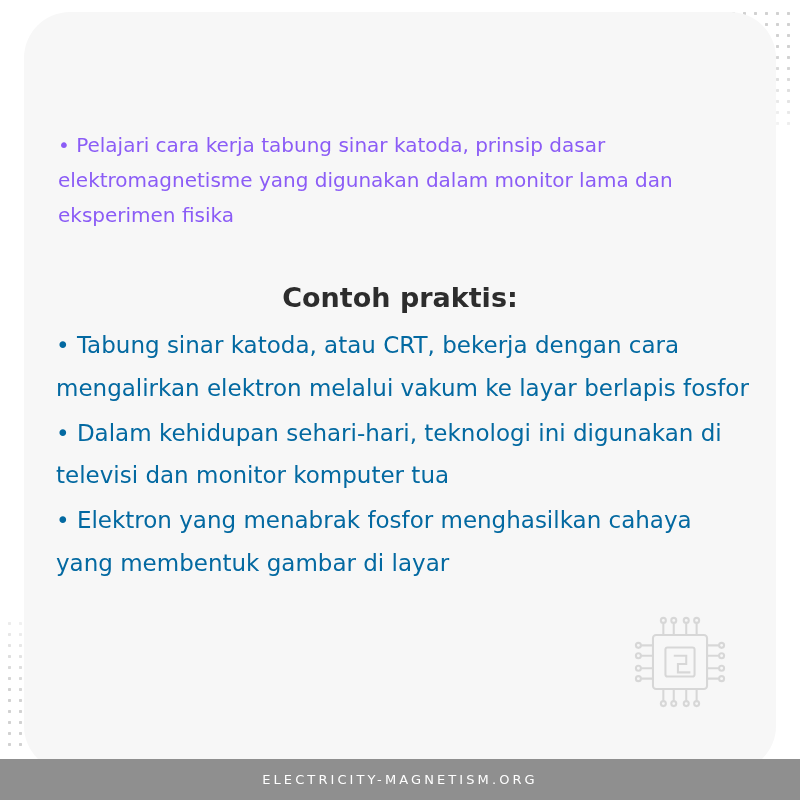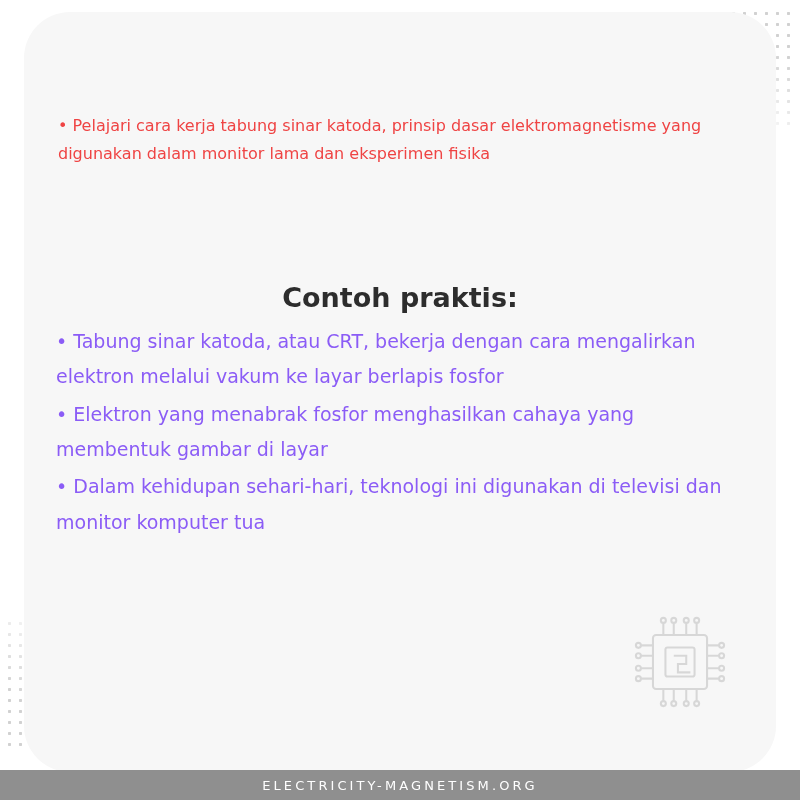--- a/index.html
+++ b/index.html
@@ -61,60 +61,60 @@
     text-align: center;
     font-size: 31px;
     color: #2b2b2b;
     font-weight: normal;
     letter-spacing: 0.1px;
   }
   .intro {
     position: absolute;
     left: 34px;
     right: 46px;
-    top: 84px;
-    font-size: 16px;
+    top: 96px;
+    font-size: 20px;
     line-height: 1.76;
-    color: #ef4444;
+    color: #8b5cf6;
   }
   .subtitle {
     position: absolute;
     left: 0;
     right: 0;
     top: 248px;
     text-align: center;
     font-size: 27px;
     color: #2d2d2d;
   }
   .bullets {
     position: absolute;
     left: 32px;
     right: 26px;
     top: 312px;
-    font-size: 19px;
+    font-size: 23px;
     line-height: 1.86;
-    color: #8b5cf6;
+    color: #0369a1;
   }
   .bullet {
     margin: 0 0 2px 0;
   }
   .chip-icon {
     position: absolute;
     right: 44px;
     bottom: 58px;
     width: 104px;
     height: 104px;
     opacity: 0.22;
   }
   .footer {
     position: absolute;
     left: 0;
     right: 0;
     bottom: 0;
-    height: 30px;
+    height: 41px;
     background: #8f8f8f;
     color: #ffffff;
     display: flex;
     align-items: center;
     justify-content: center;
     font-size: 13px;
     letter-spacing: 3.1px;
   }
 </style>
 </head>
@@ -127,22 +127,22 @@
 
   <div class="card">
 
 
     <p class="intro">• Pelajari cara kerja tabung sinar katoda, prinsip dasar elektromagnetisme yang digunakan dalam monitor lama dan eksperimen fisika</p>
 
     <h2 class="subtitle">Contoh praktis:</h2>
 
     <div class="bullets">
       <p class="bullet">• Tabung sinar katoda, atau CRT, bekerja dengan cara mengalirkan elektron melalui vakum ke layar berlapis fosfor</p>
+      <p class="bullet">• Dalam kehidupan sehari-hari, teknologi ini digunakan di televisi dan monitor komputer tua</p>
       <p class="bullet">• Elektron yang menabrak fosfor menghasilkan cahaya yang membentuk gambar di layar</p>
-      <p class="bullet">• Dalam kehidupan sehari-hari, teknologi ini digunakan di televisi dan monitor komputer tua</p>
     </div>
 
     <div class="chip-icon">
       <svg viewBox="0 0 100 100" width="104" height="104" fill="none" stroke="#6b6b6b" stroke-width="2">
         <rect x="24" y="24" width="52" height="52" rx="3"></rect>
         <rect x="36" y="36" width="28" height="28" rx="2"></rect>
         <path d="M44 44 h12 v8 h-8 v8 h12"></path>
         <path d="M34 24 v-12 M44 24 v-12 M56 24 v-12 M66 24 v-12"></path>
         <path d="M34 76 v12 M44 76 v12 M56 76 v12 M66 76 v12"></path>
         <path d="M24 34 h-12 M24 44 h-12 M24 56 h-12 M24 66 h-12"></path>

